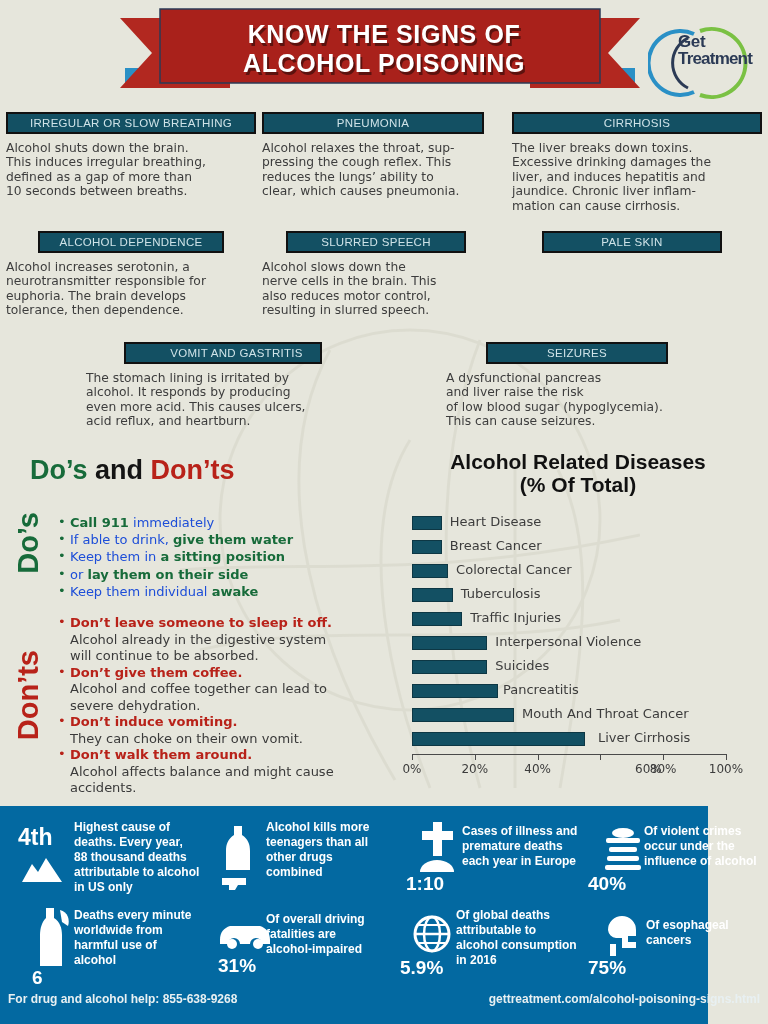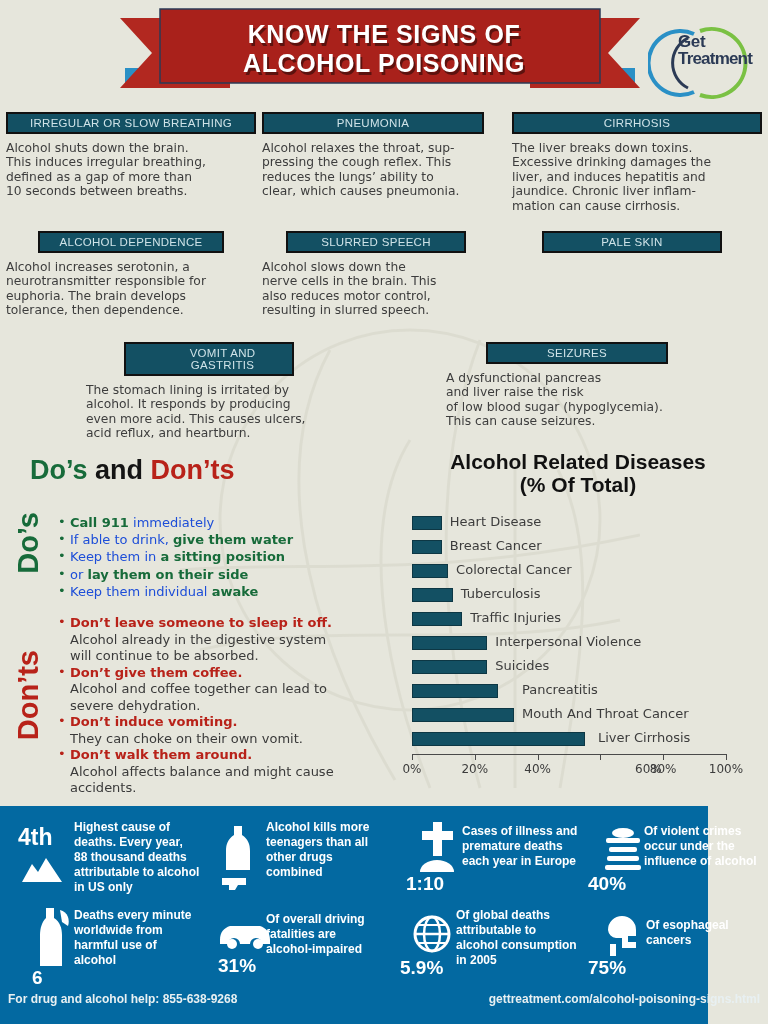--- a/index.html
+++ b/index.html
@@ -162,21 +162,21 @@
     <div class="sym-body">Alcohol slows down the
 nerve cells in the brain. This
 also reduces motor control,
 resulting in slurred speech.</div>
   </div>
   <div class="sym" style="left:512px;top:231px;width:250px;">
     <div class="sym-head" style="margin-left:30px;width:180px;">PALE SKIN</div>
   </div>
 
   <div class="sym" style="left:82px;top:342px;width:300px;">
-    <div class="sym-head" style="margin-left:42px;width:170px;padding-left:35px;">VOMIT AND GASTRITIS</div>
+    <div class="sym-head" style="margin-left:42px;width:198px;padding-left:35px;">VOMIT AND GASTRITIS</div>
     <div class="sym-body" style="margin-left:4px;">The stomach lining is irritated by
 alcohol. It responds by producing
 even more acid. This causes ulcers,
 acid reflux, and heartburn.</div>
   </div>
   <div class="sym" style="left:420px;top:342px;width:330px;">
     <div class="sym-head" style="margin-left:66px;width:182px;">SEIZURES</div>
     <div class="sym-body" style="margin-left:26px;">A dysfunctional pancreas
 and liver raise the risk
 of low blood sugar (hypoglycemia).
@@ -254,21 +254,21 @@
       <div class="bar-row">
         <div class="bar" title="Interpersonal Violence: 24%" style="width: 75.36px; background: rgb(19, 80, 99);"></div>
         <div class="bar-lbl" style="left: 99.36px;">Interpersonal Violence</div>
       </div>
       <div class="bar-row">
         <div class="bar" title="Suicides: 24%" style="width: 75.36px; background: rgb(19, 80, 99);"></div>
         <div class="bar-lbl" style="left: 99.36px;">Suicides</div>
       </div>
       <div class="bar-row">
         <div class="bar" title="Pancreatitis: 27.5%" style="width: 86.35px; background: rgb(19, 80, 99);"></div>
-        <div class="bar-lbl" style="left: 126px;">Pancreatitis</div>
+        <div class="bar-lbl" style="left: 107px;">Pancreatitis</div>
       </div>
       <div class="bar-row">
         <div class="bar" title="Mouth And Throat Cancer: 32.5%" style="width: 102.05px; background: rgb(19, 80, 99);"></div>
         <div class="bar-lbl" style="left: 126.05px;">Mouth And Throat Cancer</div>
       </div>
       <div class="bar-row">
         <div class="bar" title="Liver Cirrhosis: 55%" style="width: 172.7px; background: rgb(19, 80, 99);"></div>
         <div class="bar-lbl" style="left: 202px;">Liver Cirrhosis</div>
       </div>
       <div class="axis"></div>
@@ -365,21 +365,21 @@
       <svg class="stat-icon" style="left:12px;top:10px;" width="40" height="40" viewBox="0 0 40 40">
         <circle cx="20" cy="20" r="17" fill="none" stroke="#fff" stroke-width="3"></circle>
         <ellipse cx="20" cy="20" rx="8" ry="17" fill="none" stroke="#fff" stroke-width="2.5"></ellipse>
         <line x1="3" y1="20" x2="37" y2="20" stroke="#fff" stroke-width="2.5"></line>
         <path d="M7 11 h26 M7 29 h26" stroke="#fff" stroke-width="2"></path>
       </svg>
       <div class="big" style="position:absolute;left:0;top:52px;font-size:19px;">5.9%</div>
       <div class="txt" style="position:absolute;left:56px;top:4px;width:150px;">Of global deaths
 attributable to
 alcohol consumption
-in 2005</div>
+in 2016</div>
     </div>
 
     <div class="stat" style="left:588px;top:98px;width:180px;">
       <svg class="stat-icon" style="left:14px;top:10px;" width="44" height="42" viewBox="0 0 44 42">
         <path d="M6 16 a14 14 0 0 1 28 0 v6 h-8 v6 h8 v6 h-14 v-10 h-6 a9 9 0 0 1 -8 -8 z" fill="#fff"></path>
         <rect x="8" y="30" width="6" height="12" fill="#fff"></rect>
       </svg>
       <div class="big" style="position:absolute;left:0;top:52px;font-size:19px;">75%</div>
       <div class="txt" style="position:absolute;left:58px;top:14px;width:140px;">Of esophageal
 cancers</div>

